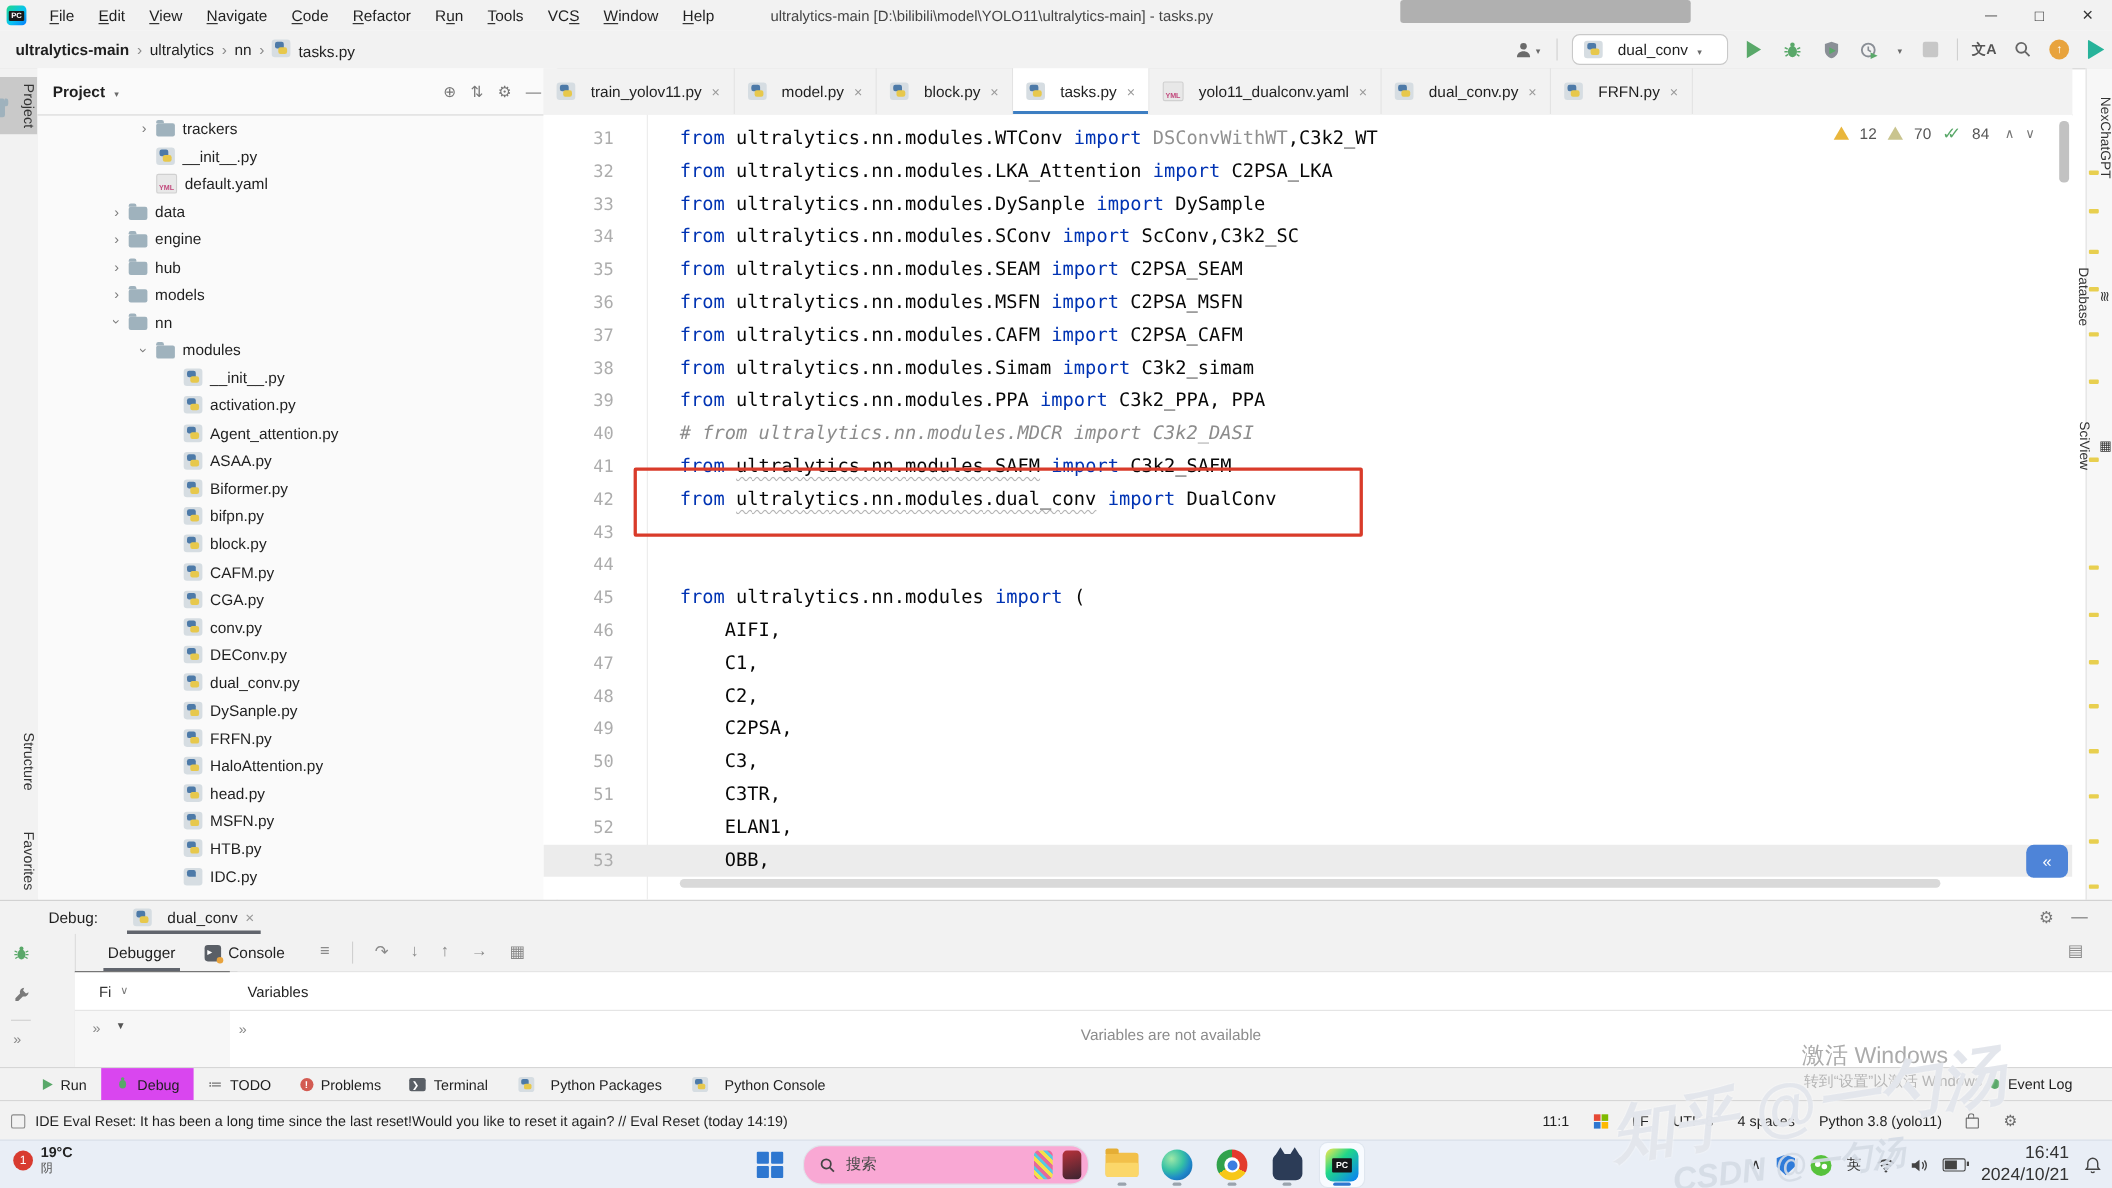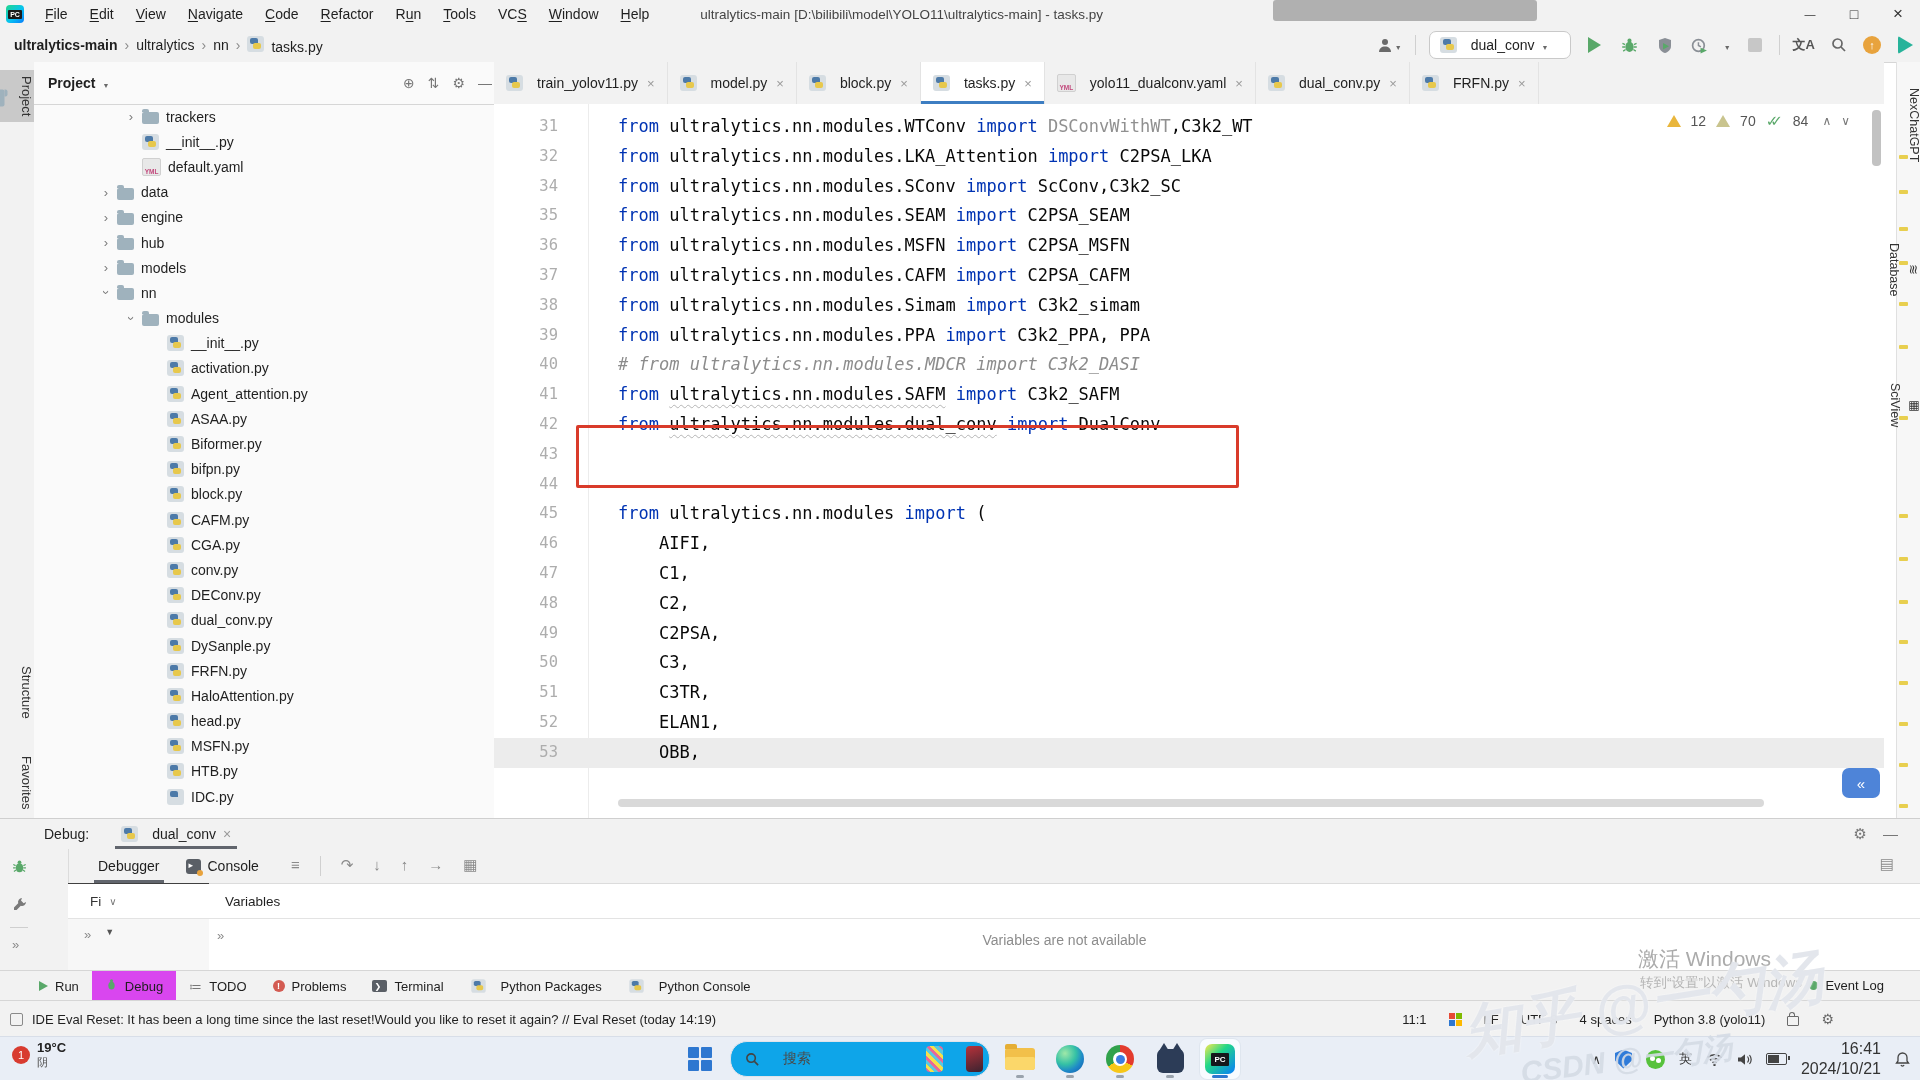--- a/index.html
+++ b/index.html
@@ -150,21 +150,21 @@
   #weather .wtxt{display:flex;flex-direction:column;line-height:1.15;}
   #weather .wtemp{font-size:13px;font-weight:bold;color:#222;}
   #weather .wcond{font-size:11px;color:#555;}
   #tb-center{position:absolute;left:50%;top:0;height:44px;transform:translateX(-50%);display:flex;align-items:center;gap:10px;}
   .tb-app{width:40px;height:40px;display:flex;align-items:center;justify-content:center;position:relative;}
   .tb-app .run-dash{position:absolute;bottom:1px;left:50%;transform:translateX(-50%);width:8px;height:3px;border-radius:2px;background:#9aa3ad;}
   .tb-app.active{background:#f8fbff;border-radius:7px;box-shadow:0 0 0 1px #dfe6ef;}
   .tb-app.active .run-dash{width:16px;background:#2e77d0;}
   .start-ic{display:grid;grid-template-columns:11px 11px;grid-template-rows:11px 11px;gap:2px;}
   .start-ic i{background:#2e77d0;display:block;border-radius:1px;}
-  #search-pill{width:238px;height:34px;background:#0ea5e9;border:1px solid #dfe3ea;border-radius:17px;display:flex;align-items:center;gap:23px;padding:0 6px 0 14px;}
+  #search-pill{width:238px;height:34px;background:#f9a8d4;border:1px solid #dfe3ea;border-radius:17px;display:flex;align-items:center;gap:9px;padding:0 6px 0 14px;}
   #search-pill .s-label{color:#4a4a4a;font-size:14px;flex:1;}
   .pill-img{width:17px;height:26px;border-radius:4px;}
   .pill-img.p1{background:repeating-linear-gradient(45deg,#e66a9a 0 3px,#f4e04a 3px 6px,#5ac8e0 6px 9px);}
   .pill-img.p2{background:linear-gradient(160deg,#b8323a,#3a2330);}
   .folder-ic{width:30px;height:22px;background:#f2c04a;border-radius:3px;position:relative;}
   .folder-ic::before{content:"";position:absolute;left:0;top:-4px;width:12px;height:5px;background:#e5ae35;border-radius:2px 2px 0 0;}
   .folder-ic::after{content:"";position:absolute;left:0;bottom:0;width:30px;height:13px;background:#fbd76a;border-radius:2px 2px 3px 3px;}
   .edge-ic{width:28px;height:28px;border-radius:50%;background:radial-gradient(circle at 32% 30%,#9fe8a8,#35c1a5 40%,#1e88c9 65%,#1456a0);}
   .chrome-ic{width:28px;height:28px;border-radius:50%;background:conic-gradient(#e33b2e 0 33%,#f7c718 33% 66%,#31a24c 66% 100%);position:relative;}
   .chrome-ic::before{content:"";position:absolute;left:7px;top:7px;width:14px;height:14px;border-radius:50%;background:#fff;}
@@ -582,20 +582,21 @@
             </span>
             <span>FRFN.py</span>
             <span class="tclose">×</span>
           </div>
         </div>
       <div id="editor-content">
         <div id="gutter-line" class="abs"></div>
         <div id="code">
             <div class="cl"><span class="ln">31</span><span class="ct"><span class="k">from </span><span class="t">ultralytics.nn.modules.WTConv </span><span class="k">import </span><span class="g">DSConvWithWT</span><span class="t">,C3k2_WT</span></span></div>
             <div class="cl"><span class="ln">32</span><span class="ct"><span class="k">from </span><span class="t">ultralytics.nn.modules.LKA_Attention </span><span class="k">import </span><span class="t">C2PSA_LKA</span></span></div>
+            <div class="cl"><span class="ln">33</span><span class="ct"><span class="k">from </span><span class="t">ultralytics.nn.modules.DySanple </span><span class="k">import </span><span class="t">DySample</span></span></div>
             <div class="cl"><span class="ln">34</span><span class="ct"><span class="k">from </span><span class="t">ultralytics.nn.modules.SConv </span><span class="k">import </span><span class="t">ScConv,C3k2_SC</span></span></div>
             <div class="cl"><span class="ln">35</span><span class="ct"><span class="k">from </span><span class="t">ultralytics.nn.modules.SEAM </span><span class="k">import </span><span class="t">C2PSA_SEAM</span></span></div>
             <div class="cl"><span class="ln">36</span><span class="ct"><span class="k">from </span><span class="t">ultralytics.nn.modules.MSFN </span><span class="k">import </span><span class="t">C2PSA_MSFN</span></span></div>
             <div class="cl"><span class="ln">37</span><span class="ct"><span class="k">from </span><span class="t">ultralytics.nn.modules.CAFM </span><span class="k">import </span><span class="t">C2PSA_CAFM</span></span></div>
             <div class="cl"><span class="ln">38</span><span class="ct"><span class="k">from </span><span class="t">ultralytics.nn.modules.Simam </span><span class="k">import </span><span class="t">C3k2_simam</span></span></div>
             <div class="cl"><span class="ln">39</span><span class="ct"><span class="k">from </span><span class="t">ultralytics.nn.modules.PPA </span><span class="k">import </span><span class="t">C3k2_PPA, PPA</span></span></div>
             <div class="cl"><span class="ln">40</span><span class="ct"><span class="c"># from ultralytics.nn.modules.MDCR import C3k2_DASI</span></span></div>
             <div class="cl"><span class="ln">41</span><span class="ct"><span class="k">from </span><span class="w">ultralytics.nn.modules.SAFM</span><span class="t"> </span><span class="k">import </span><span class="t">C3k2_SAFM</span></span></div>
             <div class="cl"><span class="ln">42</span><span class="ct"><span class="k">from </span><span class="w">ultralytics.nn.modules.dual_conv</span><span class="t"> </span><span class="k">import </span><span class="t">DualConv</span></span></div>
             <div class="cl"><span class="ln">43</span><span class="ct">&nbsp;</span></div>

